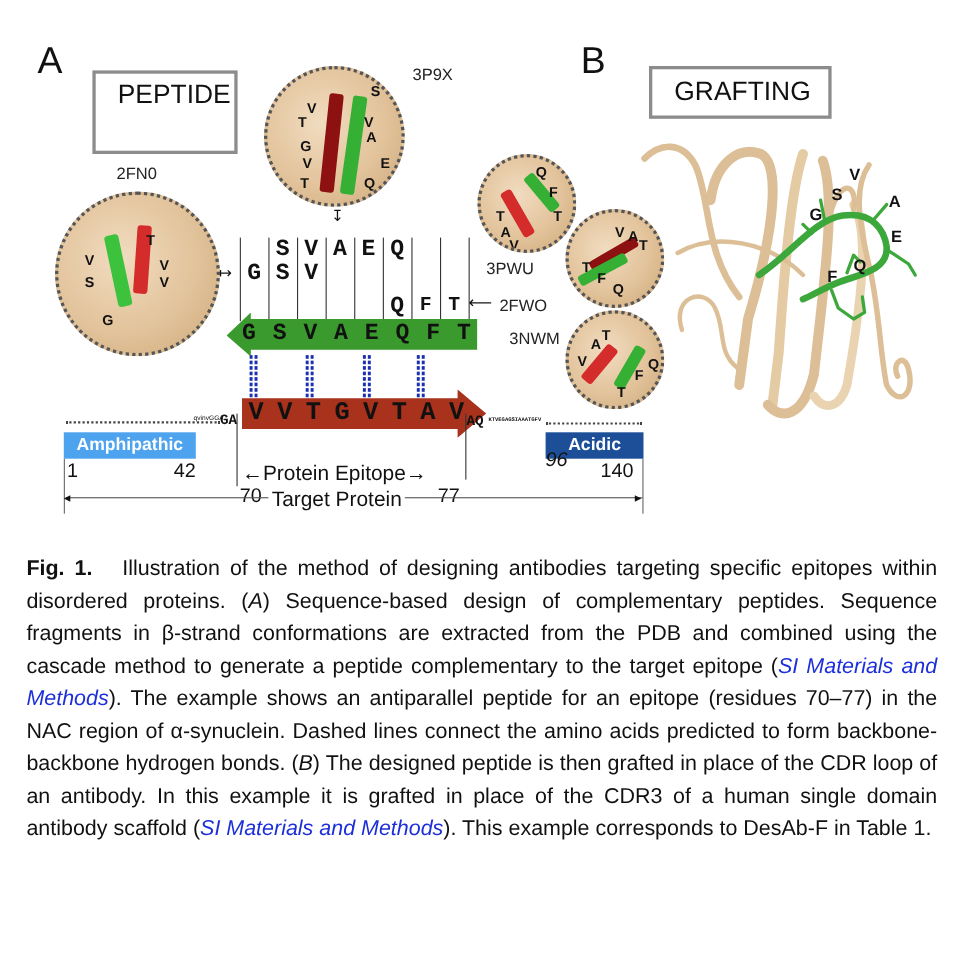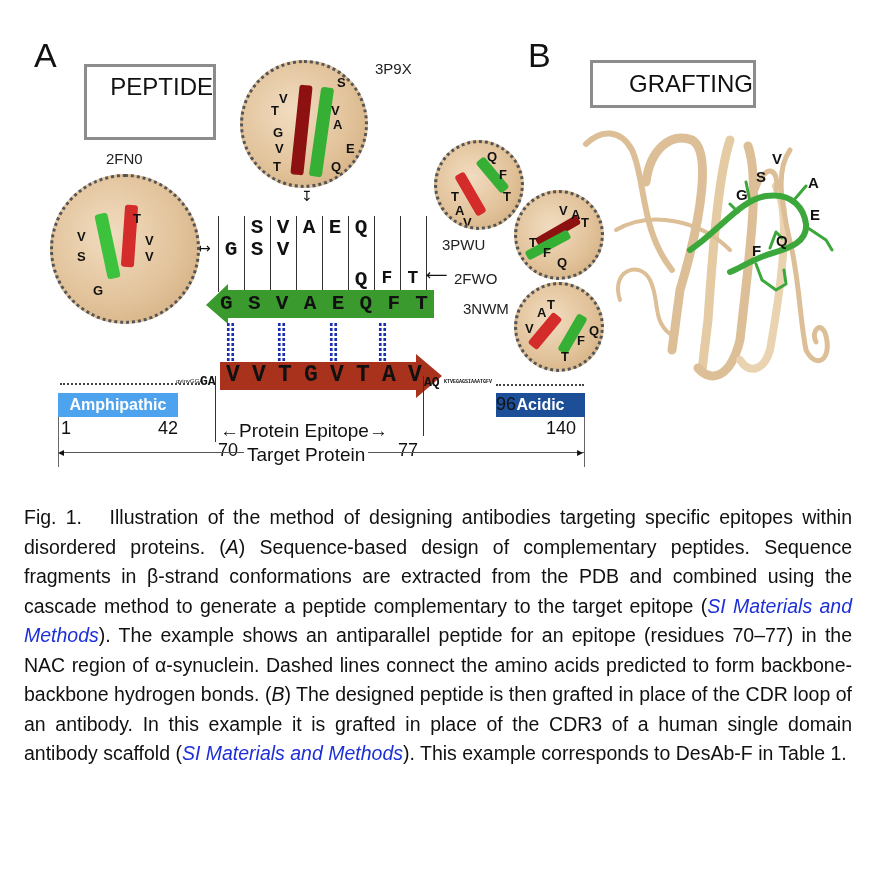--- a/index.html
+++ b/index.html
@@ -1,31 +1,31 @@
 <!DOCTYPE html>
 <html><head>
 <meta charset="utf-8">
 <style>
   html, body { margin:0; padding:0; background:#ffffff; }
   body { width:874px; height:872px; position:relative; overflow:hidden; font-family:"Liberation Sans", sans-serif; color:#111; }
   .abs { position:absolute; }
   .panel-letter { font-size:34px; font-family:"Liberation Sans", sans-serif; color:#111; }
-  .boxlabel { border:3px solid #8c8c8c; background:#fff; font-size:24px; text-align:right; line-height:28px; color:#111; box-sizing:border-box; }
+  .boxlabel { border:3px solid #8c8c8c; background:#fff; font-size:24px; text-align:left; line-height:28px; color:#111; box-sizing:border-box;padding-left:20px; }
   .pdb { font-size:15px; color:#222; }
   .mono { font-family:"Liberation Mono", monospace; font-weight:bold; }
   .circle { border-radius:50%; border:3px dotted #555; box-sizing:border-box; background:radial-gradient(circle at 40% 40%, #f1dcc0 0%, #e2c39b 55%, #cfa97a 100%); overflow:hidden; }
   .strand { position:absolute; border-radius:3px; }
   .res { position:absolute; font-size:13px; font-weight:bold; color:#111; }
   .gridcell { position:absolute; width:26px; text-align:center; font-size:21px; }
   .vline { position:absolute; width:1px; background:#333; }
   .hb { position:absolute; width:9px; background-image:radial-gradient(#1a2fb0 45%, transparent 50%); background-size:4.5px 5px; }
   .region { position:absolute; top:0; height:24px; color:#fff; font-weight:bold; font-size:16px; line-height:24px; text-align:center; }
   .num { position:absolute; font-size:18px; }
   .caption { position:absolute; left:24px; top:503px; width:828px; font-family:"Liberation Sans", sans-serif; font-size:19.5px; line-height:29.5px; text-align:justify; color:#111; }
-  .caption .lab { font-weight:normal; }
+  .caption .lab { font-weight:bold; }
   .caption .link { color:#1c2fd8; font-style:italic; }
   .caption i { font-style:italic; }
 </style>
 </head>
 <body>
 
 <div class="abs panel-letter" style="left:34px;top:36px;">A</div>
 
 <div class="abs boxlabel" style="left:84px;top:64px;width:132px;height:76px;padding-top:6px;">
   <div>PEPTIDE</div>
@@ -140,21 +140,21 @@
 
 <div class="vline" style="left:58px;top:417px;height:50px;background:#666;"></div>
 <div class="vline" style="left:215px;top:376px;height:66px;background:#333;"></div>
 <div class="vline" style="left:423px;top:376px;height:60px;background:#333;"></div>
 <div class="vline" style="left:584px;top:417px;height:50px;background:#666;"></div>
 
 <div class="num" style="left:61px;top:418px;">1</div>
 <div class="num" style="left:158px;top:418px;">42</div>
 <div class="num" style="left:218px;top:440px;">70</div>
 <div class="num" style="left:398px;top:440px;">77</div>
-<div class="num" style="left:496px;top:394px;">96</div>
+<div class="num" style="left:496px;top:408px;font-style:italic;">96</div>
 <div class="num" style="left:546px;top:418px;">140</div>
 
 <div class="abs" style="left:220px;top:420px;font-size:19px;white-space:nowrap;">
   <span>←</span><span>Protein Epitope</span><span>→</span>
 </div>
 <div class="abs" style="left:60px;top:452px;width:524px;height:1px;border-top:1px solid #555;"></div>
 <div class="abs" style="left:58px;top:445px;font-size:12px;">◂</div>
 <div class="abs" style="left:577px;top:445px;font-size:12px;">▸</div>
 <div class="abs" style="left:244px;top:444px;font-size:19px;background:#fff;padding:0 3px;">Target Protein</div>
 

